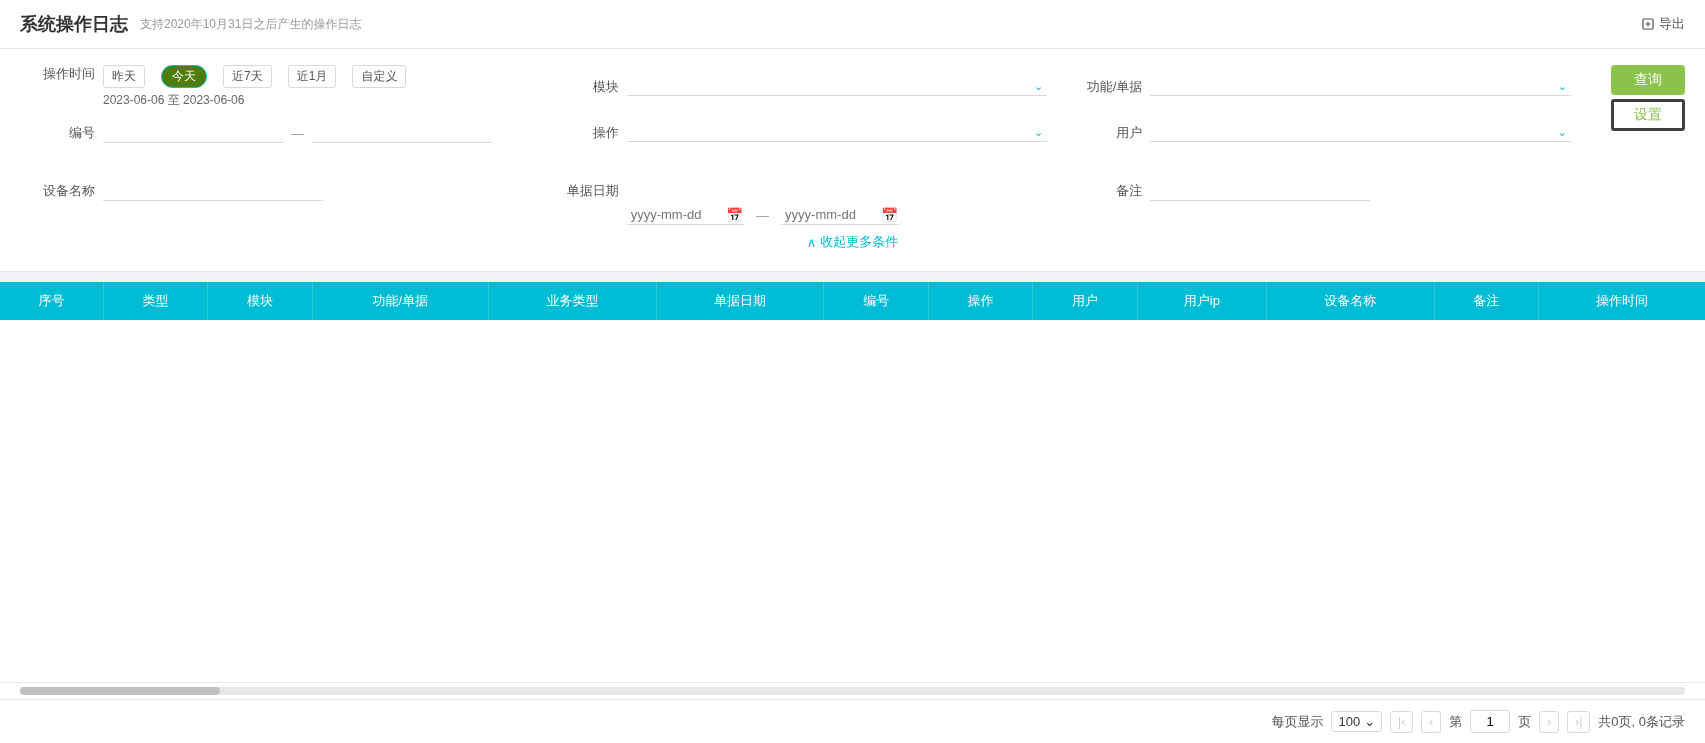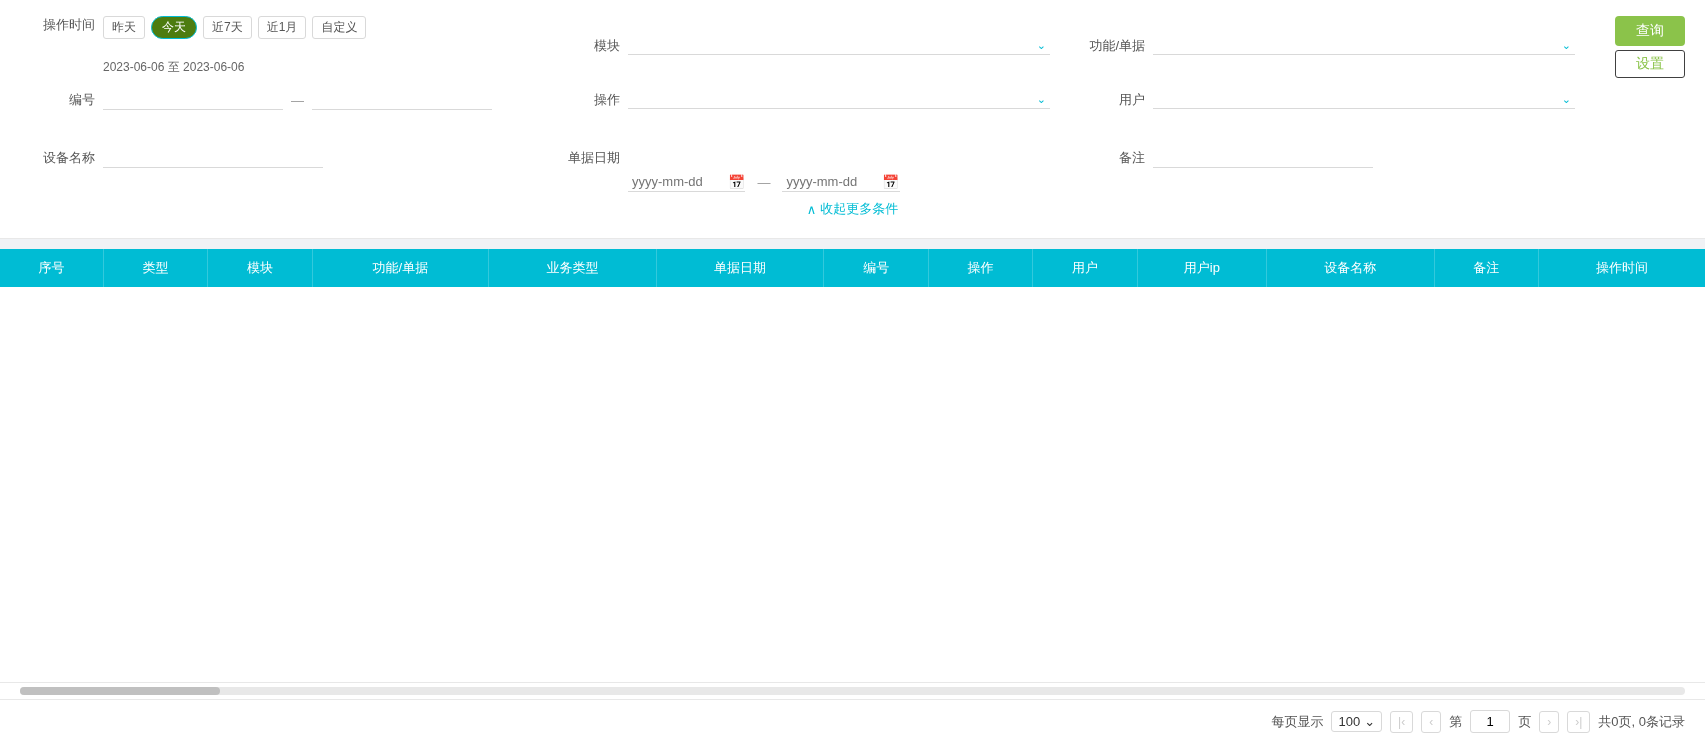--- a/index.html
+++ b/index.html
@@ -10,44 +10,44 @@
     
     .page-header { background: #fff; padding: 12px 20px; display: flex; align-items: center; justify-content: space-between; border-bottom: 1px solid #e8e8e8; }
     .page-title { font-size: 18px; font-weight: bold; color: #333; }
     .page-subtitle { font-size: 12px; color: #999; margin-left: 12px; }
     .export-btn { display: flex; align-items: center; gap: 4px; color: #555; font-size: 13px; cursor: pointer; border: none; background: none; }
 
     
     .filter-area { background: #fff; padding: 16px 20px; border-bottom: 1px solid #e8e8e8; }
 
     
-    .time-buttons { display: flex; align-items: center; gap: 6px; }
+    .time-buttons { display: flex; align-items: center; gap: 16px; }
     .time-btn { padding: 2px 8px; border: 1px solid #d9d9d9; border-radius: 3px; background: #fff; cursor: pointer; font-size: 12px; color: #555; }
     .time-btn.active { background: #4d7c0f; color: #fff; border-color: #00bcd4; border-radius: 50px; padding: 2px 10px; }
-    .time-range { font-size: 12px; color: #666; margin-top: 20px; }
+    .time-range { font-size: 12px; color: #666; margin-top: 4px; }
 
     
     .select-wrapper { display: flex; align-items: center; border-bottom: 1px solid #d9d9d9; min-width: 280px; padding: 2px 0; cursor: pointer; }
     .select-wrapper .select-text { flex: 1; font-size: 13px; color: #999; padding: 2px 4px; }
     .select-wrapper .chevron-icon { color: #00bcd4; font-size: 11px; margin-right: 4px; }
 
     
     .input-field { border: none; border-bottom: 1px solid #d9d9d9; outline: none; font-size: 13px; padding: 2px 4px; min-width: 180px; color: #333; background: transparent; }
     .input-field::placeholder { color: #ccc; }
 
     .dash { margin: 0 8px; color: #999; }
 
     
     .collapse-bar { display: flex; justify-content: center; align-items: center; padding: 8px 0 4px 0; }
     .collapse-btn { display: flex; align-items: center; gap: 4px; color: #00bcd4; font-size: 13px; cursor: pointer; border: none; background: none; }
 
     
     .action-buttons { display: flex; flex-direction: column; gap: 4px; margin-left: 20px; }
     .query-btn { background: #8bc34a; color: #fff; border: none; border-radius: 4px; padding: 6px 20px; font-size: 14px; cursor: pointer; min-width: 70px; }
-    .settings-btn { background: #fff; color: #8bc34a; border: 1px solid #404040; border-radius: 3px; padding: 4px 20px; font-size: 14px; cursor: pointer; min-width: 70px; }
+    .settings-btn { background: #fff; color: #8bc34a; border: 3px solid #404040; border-radius: 3px; padding: 4px 20px; font-size: 14px; cursor: pointer; min-width: 70px; }
 
     
     .table-wrapper { background: #fff; flex: 1; overflow-x: auto; margin-top: 10px; }
     table { width: 100%; border-collapse: collapse; }
     thead tr { background: #00bcd4; }
     thead th { color: #fff; font-size: 13px; font-weight: normal; padding: 10px 8px; text-align: center; border-right: 1px solid rgba(255,255,255,0.2); white-space: nowrap; }
     thead th:last-child { border-right: none; }
 
     
     .scrollbar-area { background: #fff; padding: 4px 0; border-top: 1px solid #e8e8e8; }
@@ -76,20 +76,33 @@
 
     .date-picker-group { display: flex; align-items: center; border-bottom: 1px solid #d9d9d9; }
     .date-input { border: none; outline: none; font-size: 13px; padding: 2px 4px; color: #ccc; background: transparent; width: 100px; }
     .cal-icon { color: #00bcd4; font-size: 14px; cursor: pointer; }
   </style>
 </head>
 <body>
 
 <div class="page-wrapper">
 
+  <div class="page-header">
+    <div style="display:flex;align-items:center;">
+      <span class="page-title">系统操作日志</span>
+      <span class="page-subtitle">支持2020年10月31日之后产生的操作日志</span>
+    </div>
+    <button class="export-btn">
+      <svg width="14" height="14" viewBox="0 0 14 14" fill="none" xmlns="http://www.w3.org/2000/svg">
+        <rect x="2" y="2" width="10" height="10" rx="1" stroke="#555" stroke-width="1.2" fill="none"></rect>
+        <path d="M5 7h4M7 5v4" stroke="#555" stroke-width="1.2" stroke-linecap="round"></path>
+      </svg>
+      <span>导出</span>
+    </button>
+  </div>
 
   <div class="filter-area">
     <div class="filter-main">
       <div class="filter-grid">
 
         <div class="time-filter-item">
           <div class="filter-item-label">操作时间</div>
           <div class="time-filter-inner">
             <div class="time-buttons">
               <button class="time-btn">昨天</button>

